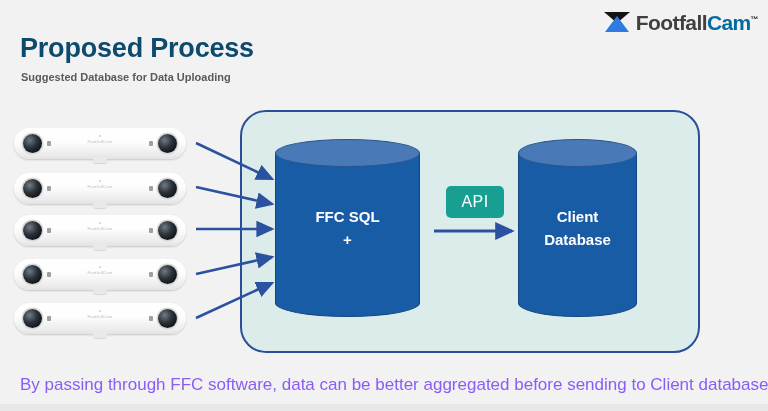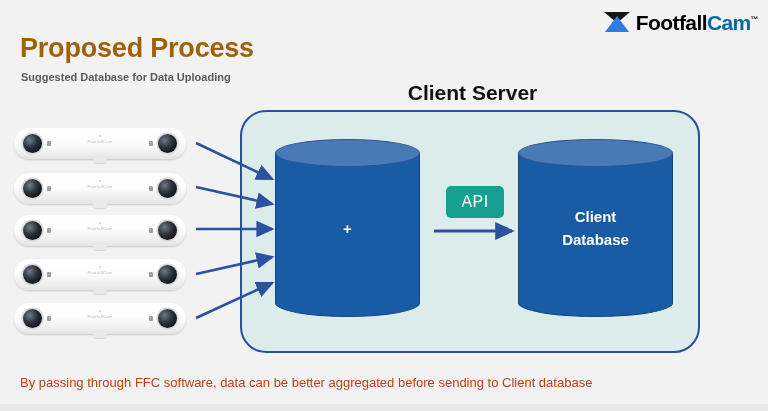--- a/index.html
+++ b/index.html
@@ -22,21 +22,21 @@
     background: #f2f2f2;
   }
 
   
   .title {
     position: absolute;
     left: 20px;
     top: 33px;
     font-size: 27px;
     font-weight: bold;
-    color: #a16207;
+    color: #0c4a6e;
     letter-spacing: -0.2px;
     white-space: nowrap;
   }
   .subtitle {
     position: absolute;
     left: 21px;
     top: 71px;
     font-size: 11px;
     font-weight: bold;
     color: #5a5a5a;
@@ -58,21 +58,21 @@
     position: relative;
     margin-right: 4px;
   }
   .logo-text {
     font-size: 21px;
     font-weight: bold;
     letter-spacing: -0.6px;
     line-height: 22px;
     white-space: nowrap;
   }
-  .logo-text .part1 { color: #000000; }
+  .logo-text .part1 { color: #404040; }
   .logo-text .part2 { color: #0369a1; }
   .logo-tm {
     font-size: 8px;
     color: #141414;
     vertical-align: super;
     font-weight: bold;
   }
 
   
   .server-label {
@@ -149,21 +149,21 @@
     justify-content: center;
     color: #ffffff;
     font-size: 15px;
     font-weight: bold;
     line-height: 23px;
     text-align: center;
     z-index: 3;
   }
 
   #cyl-ffc { left: 275px; top: 139px; width: 145px; height: 178px; }
-  #cyl-client { left: 518px; top: 139px; width: 155px; height: 178px; }
+  #cyl-client { left: 518px; top: 139px; width: 119px; height: 178px; }
 
   
   .api-badge {
     position: absolute;
     left: 446px;
     top: 186px;
     width: 58px;
     height: 32px;
     background: #17a092;
     border-radius: 5px;
@@ -245,22 +245,22 @@
     background: #e9e9e9;
     border-radius: 0 0 3px 3px;
     box-shadow: 0 1px 1px rgba(0,0,0,0.12);
   }
 
   
   .caption {
     position: absolute;
     left: 20px;
     top: 375px;
-    font-size: 13px;
-    color: #c2410c;
+    font-size: 17px;
+    color: #8b5cf6;
     white-space: nowrap;
   }
 
   
   .bottom-bar {
     position: absolute;
     left: 0;
     bottom: 0;
     width: 768px;
     height: 7px;
@@ -278,29 +278,29 @@
   <div class="logo">
     <div class="logo-mark">
       <svg width="30" height="24" viewBox="0 0 30 24" aria-hidden="true">
         <polygon points="2,3 28,3 15,14" fill="#141414"></polygon>
         <polygon points="15,7 27,23 3,23" fill="#2f7ce0"></polygon>
       </svg>
     </div>
     <div class="logo-text"><span class="part1">Footfall</span><span class="part2">Cam</span><span class="logo-tm">™</span></div>
   </div>
 
-  <div class="server-label">Client Server</div>
 
   <div class="server-box"></div>
 
   <div class="cyl" id="cyl-ffc">
     <div class="bottom"></div>
     <div class="body"></div>
     <div class="top"></div>
     <div class="label">
+      <span>FFC SQL</span>
       <span>+</span>
     </div>
   </div>
 
   <div class="cyl" id="cyl-client">
     <div class="bottom"></div>
     <div class="body"></div>
     <div class="top"></div>
     <div class="label">
       <span>Client</span>

